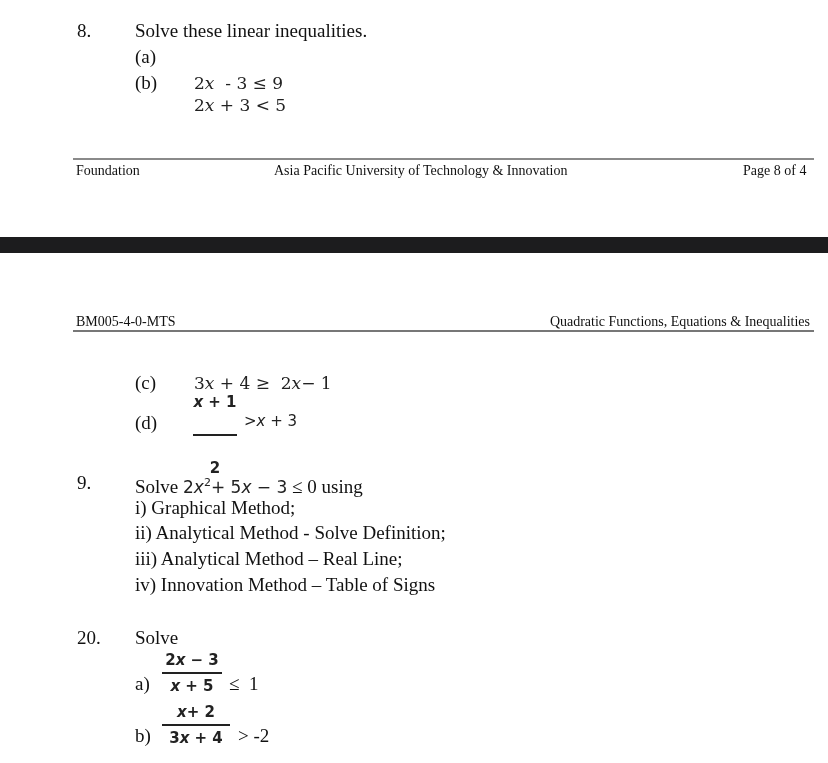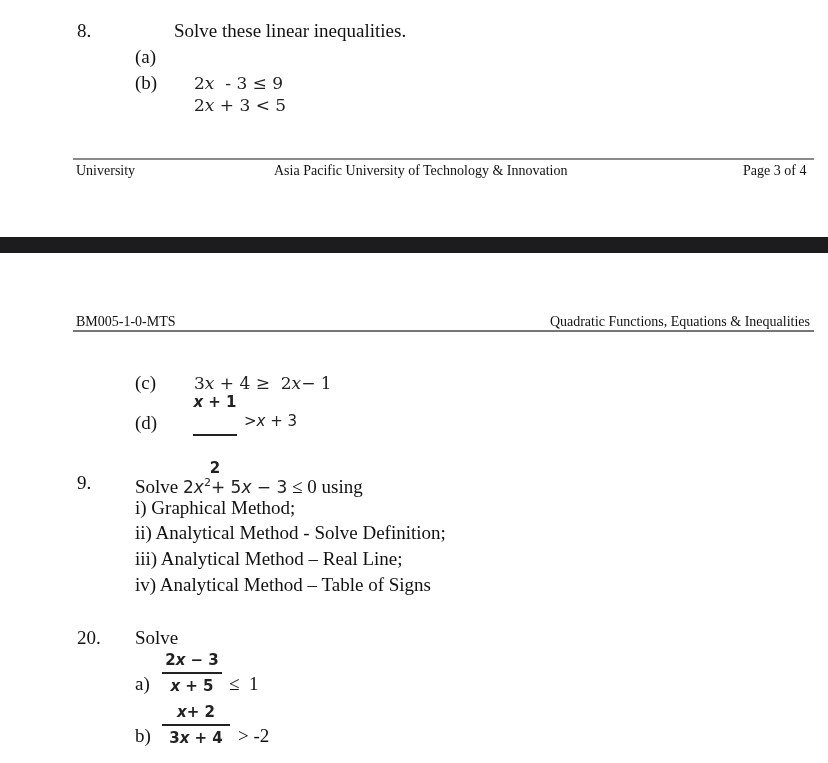--- a/index.html
+++ b/index.html
@@ -19,59 +19,59 @@
   .frac { position: absolute; display: flex; flex-direction: column; align-items: center; }
   .frac .num, .frac .den { font-family: "DejaVu Sans", sans-serif; font-weight: bold; font-size: 15px; line-height: 18px; color: #222; }
   .frac .num i, .frac .den i { font-style: italic; }
   .frac .bar { height: 2px; background: #222; align-self: stretch; margin: 3px 0; }
 </style>
 </head>
 <body>
 
 <div>
   <div class="abs txt" style="left:77px; top:20px;">8.</div>
-  <div class="abs txt" style="left:135px; top:20px;margin-left:39px;">Solve these linear inequalities.</div>
+  <div class="abs txt" style="left:135px; top:20px;">Solve these linear inequalities.</div>
 
   <div class="abs txt" style="left:135px; top:46px;">(a)</div>
   <div class="abs math" style="left:194px; top:47px;margin-top:48px;"><span>2</span><i>x</i><span> + 3 &lt; 5</span></div>
 
   <div class="abs txt" style="left:135px; top:72px;">(b)</div>
   <div class="abs math" style="left:194px; top:73px; white-space:pre;"><span>2</span><i>x</i><span>  - 3 ≤ 9</span></div>
 
   <div class="rule" style="left:73px; top:158px; width:741px; height:2px; background:#8a8a8a;"></div>
-  <div class="abs small" style="left:76px; top:163px;">University</div>
+  <div class="abs small" style="left:76px; top:163px;">Foundation</div>
   <div class="abs small" style="left:274px; top:163px;">Asia Pacific University of Technology &amp; Innovation</div>
-  <div class="abs small" style="left:743px; top:163px;">Page 3 of 4</div>
+  <div class="abs small" style="left:743px; top:163px;">Page 8 of 4</div>
 </div>
 
 <div class="gap-band" style="top:237px; height:16px;"></div>
 
 <div>
-  <div class="abs small" style="left:76px; top:314px;">BM005-1-0-MTS</div>
+  <div class="abs small" style="left:76px; top:314px;">BM005-4-0-MTS</div>
   <div class="abs small" style="right:18px; top:314px;margin-left:46px;">Quadratic Functions, Equations &amp; Inequalities</div>
   <div class="rule" style="left:73px; top:330px; width:741px; height:2px; background:#777;"></div>
 
   <div class="abs txt" style="left:135px; top:372px;">(c)</div>
   <div class="abs math" style="left:194px; top:373px; white-space:pre;"><span>3</span><i>x</i><span> + 4 ≥  2</span><i>x</i><span>− 1</span></div>
 
   <div class="abs txt" style="left:135px; top:412px;">(d)</div>
   <div class="frac" style="left:193px; top:393px; width:44px;gap:20px;">
     <div class="num"><i>x</i><span> + 1</span></div>
     <div class="bar"></div>
     <div class="den">2</div>
   </div>
   <div class="abs cmath" style="left:244px; top:412px; font-weight:normal; white-space:pre;"><span>&gt;</span><i>x</i><span> + 3</span></div>
 
   <div class="abs txt" style="left:77px; top:472px;">9.</div>
   <div class="abs txt" style="left:135px; top:472px; white-space:pre;"><span>Solve</span> <span class="cmath" style="font-weight:normal; font-size:17px;"><span>2</span><i>x</i><sup style="font-size:11px;">2</sup><span>+ 5</span><i>x</i><span> − 3</span></span><span> ≤ 0 using</span></div>
 
   <div class="abs txt" style="left:135px; top:497px;">i) Graphical Method;</div>
   <div class="abs txt" style="left:135px; top:522px;">ii) Analytical Method - Solve Definition;</div>
   <div class="abs txt" style="left:135px; top:548px;">iii) Analytical Method – Real Line;</div>
-  <div class="abs txt" style="left:135px; top:574px;">iv) Analytical Method – Table of Signs</div>
+  <div class="abs txt" style="left:135px; top:574px;">iv) Innovation Method – Table of Signs</div>
 
   <div class="abs txt" style="left:77px; top:627px;">20.</div>
   <div class="abs txt" style="left:135px; top:627px;">Solve</div>
 
   <div class="abs txt" style="left:135px; top:673px;">a)</div>
   <div class="frac" style="left:162px; top:651px; width:60px;">
     <div class="num"><span>2</span><i>x</i><span> − 3</span></div>
     <div class="bar"></div>
     <div class="den"><i>x</i><span> + 5</span></div>
   </div>

